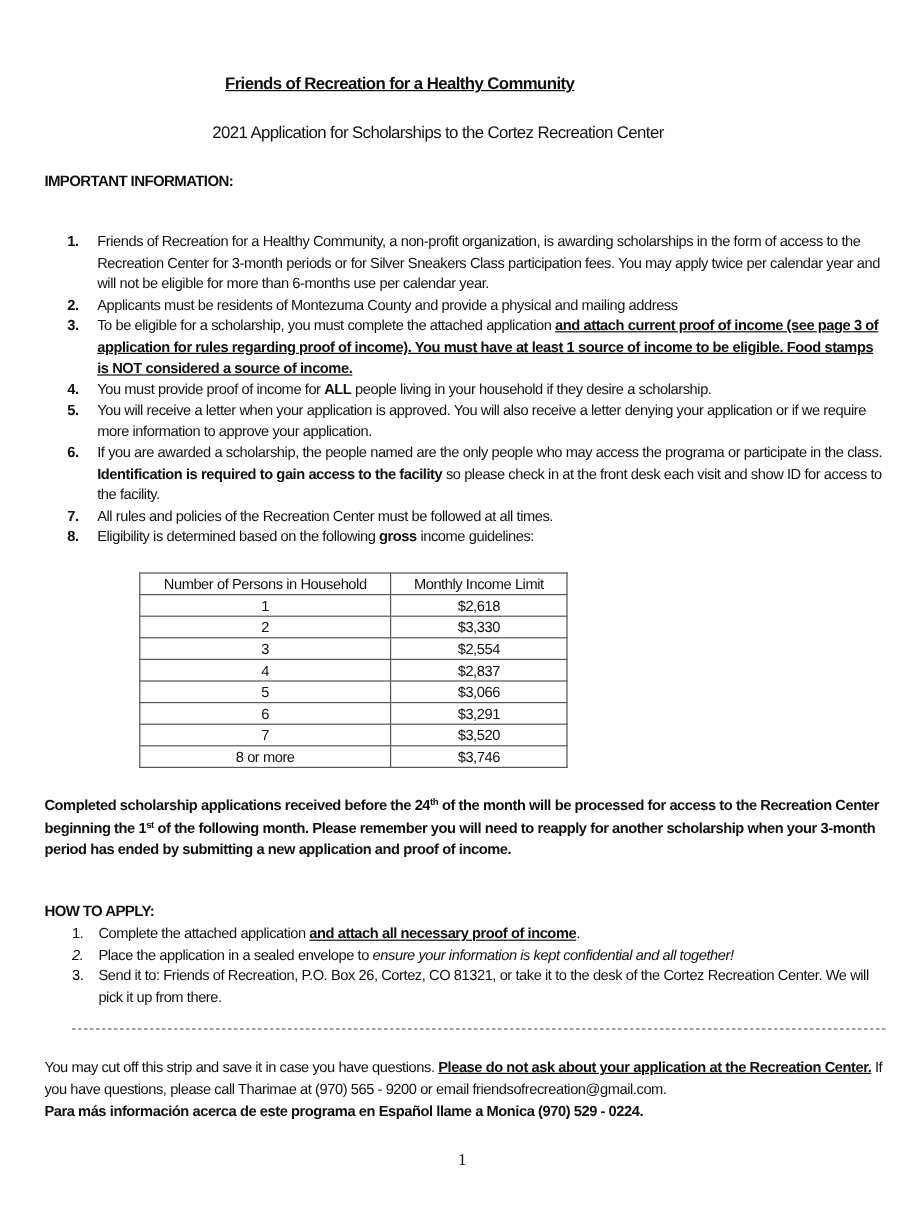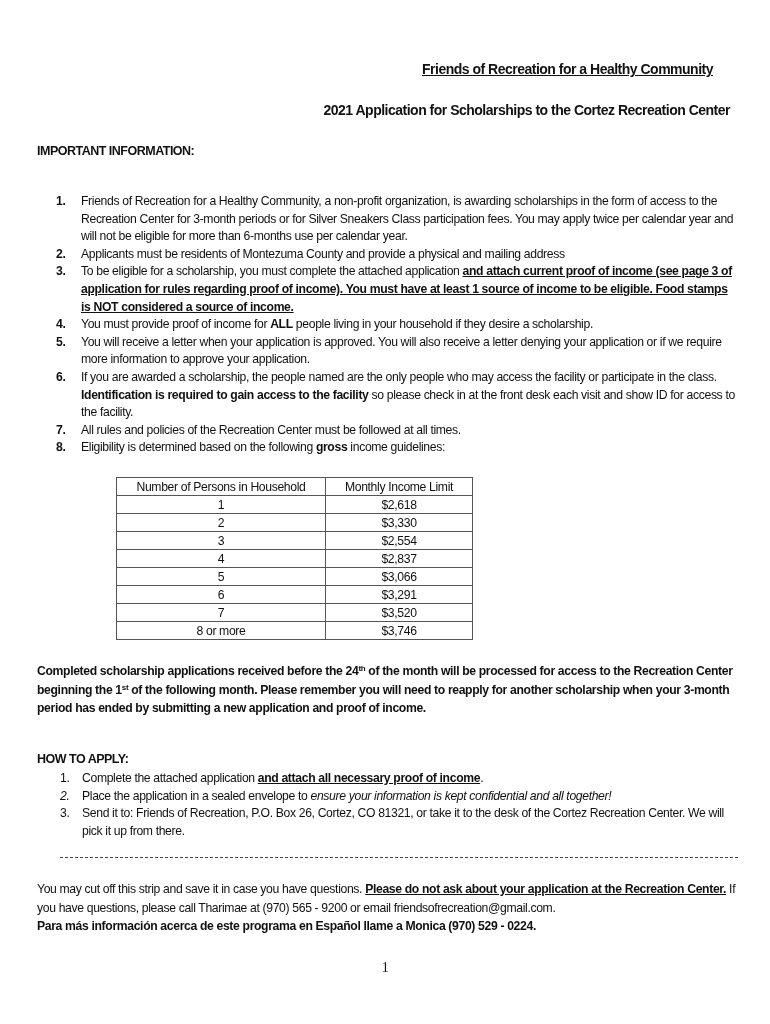--- a/index.html
+++ b/index.html
@@ -3,26 +3,26 @@
 <meta charset="utf-8">
 <style>
   html, body { margin: 0; padding: 0; background: #ffffff; }
   body {
     width: 770px; height: 1024px; position: relative; overflow: hidden;
     font-family: "Liberation Sans", sans-serif; color: #111; font-size: 12.2px;
     letter-spacing: -0.35px;
   }
   .page { position: absolute; left: 0; top: 0; width: 770px; height: 1024px; }
   .title {
-    position: absolute; top: 61px; left: 0; width: 666px; text-align: right;
-    font-size: 14px; font-weight: bold; text-decoration: underline; letter-spacing: -0.5px; padding-left: 47px;
+    position: absolute; top: 61px; left: 0; width: 666px; text-align: center;
+    font-size: 14px; font-weight: bold; text-decoration: underline; letter-spacing: -0.5px;
   }
   .subtitle {
-    position: absolute; top: 102px; left: 0; width: 730px; text-align: right;
-    font-size: 14px; font-weight: bold; letter-spacing: -0.5px;
+    position: absolute; top: 102px; left: 0; width: 730px; text-align: center;
+    font-size: 14px; font-weight: normal; letter-spacing: -0.5px;
   }
   .section-head {
     position: absolute; left: 37px; font-size: 12.5px; font-weight: bold; letter-spacing: -0.5px;
   }
   ol.info { position: absolute; left: 56px; top: 193px; width: 680px; margin: 0; padding: 0; list-style: none; }
   ol.info li { position: relative; padding-left: 25px; line-height: 17.6px; margin: 0; }
   ol.info li .num { position: absolute; left: 0; top: 0; font-weight: bold; }
   .bu { font-weight: bold; text-decoration: underline; }
   .b { font-weight: bold; }
   .i { font-style: italic; }
@@ -81,21 +81,21 @@
     <li>
       <span class="num">4.</span>
       <span>You must provide proof of income for </span><span class="b">ALL</span><span> people living in your household if they desire a scholarship.</span>
     </li>
     <li>
       <span class="num">5.</span>
       <span>You will receive a letter when your application is approved. You will also receive a letter denying your application or if we require more information to approve your application.</span>
     </li>
     <li>
       <span class="num">6.</span>
-      <span>If you are awarded a scholarship, the people named are the only people who may access the facility or participate in the class. </span><span class="b">Identification is required to gain access to the facility</span><span> so please check in at the front desk each visit and show ID for access to the facility.</span>
+      <span>If you are awarded a scholarship, the people named are the only people who may access the programa or participate in the class. </span><span class="b">Identification is required to gain access to the facility</span><span> so please check in at the front desk each visit and show ID for access to the facility.</span>
     </li>
     <li>
       <span class="num">7.</span>
       <span>All rules and policies of the Recreation Center must be followed at all times.</span>
     </li>
     <li>
       <span class="num">8.</span>
       <span>Eligibility is determined based on the following </span><span class="b">gross</span><span> income guidelines:</span>
     </li>
   </ol>

